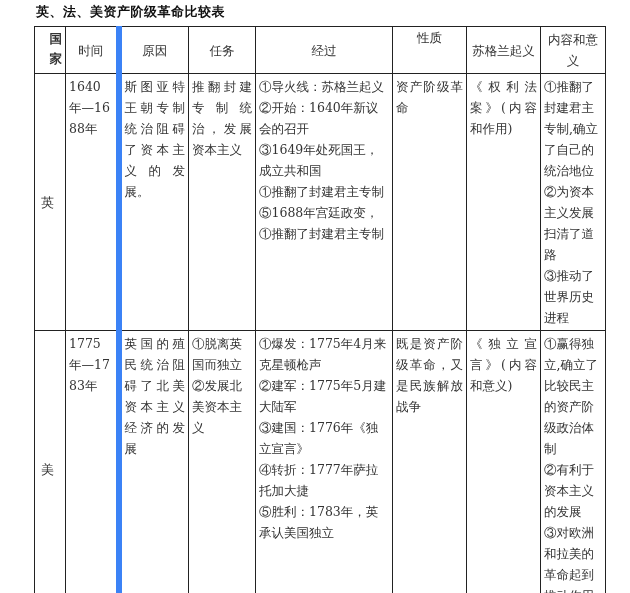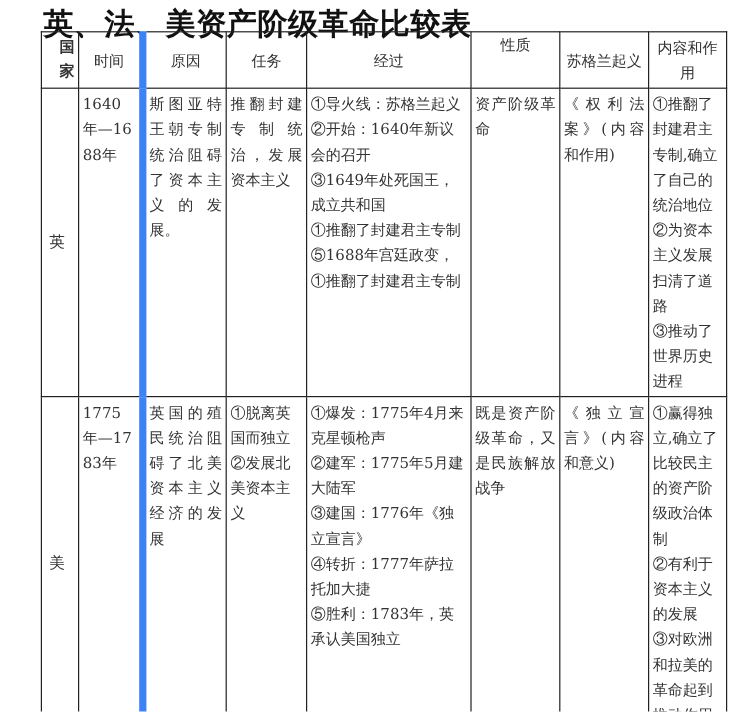--- a/index.html
+++ b/index.html
@@ -1,18 +1,18 @@
 <!DOCTYPE html>
 <html><head>
 <meta charset="utf-8">
 <style>
   html, body { margin:0; padding:0; background:#ffffff; }
   body { width:630px; height:593px; overflow:hidden; position:relative;
          font-family:"DejaVu Serif","Liberation Serif",serif; color:#222; }
-  .title { position:absolute; left:36px; top:3px; font-size:25px; font-weight:bold;
+  .title { position:absolute; left:36px; top:3px; font-size:13px; font-weight:bold;
            letter-spacing:0.5px; color:#111; }
   table { position:absolute; left:34px; top:26px; border-collapse:collapse;
           table-layout:fixed; font-size:12.5px; line-height:21px; }
   td, th { border:1.3px solid #222; vertical-align:top; padding:2px 3px;
            font-weight:normal; color:#333; word-break:break-all; }
   th { height:38px; }
   .hdr { text-align:center; vertical-align:middle; }
   .hdr.top { vertical-align:top; padding-top:0;text-align:center; }
   .country { vertical-align:middle; text-align:left; padding-left:6px; font-size:13px; }
   .country-h { text-align:right; line-height:20px;font-weight:bold; }
@@ -38,21 +38,21 @@
   </colgroup>
   <tbody>
       <tr>
     <th class="country-h">国家</th>
     <th class="hdr">时间</th>
     <th class="hdr gray-l">原因</th>
     <th class="hdr">任务</th>
     <th class="hdr">经过</th>
     <th class="hdr top">性质</th>
     <th class="hdr">苏格兰起义</th>
-    <th class="hdr">内容和作用</th>
+    <th class="hdr">内容和意义</th>
   </tr>
 
   <tr style="height:251px">
     <td class="country">英</td>
     <td>1640年—1688年</td>
     <td class="just gray-l">斯图亚特王朝专制统治阻碍了资本主义的发展。</td>
     <td class="just">推翻封建专制统治，发展资本主义</td>
     <td>
       <span class="item">①导火线：苏格兰起义</span>
       <span class="item">②开始：1640年新议会的召开</span>

